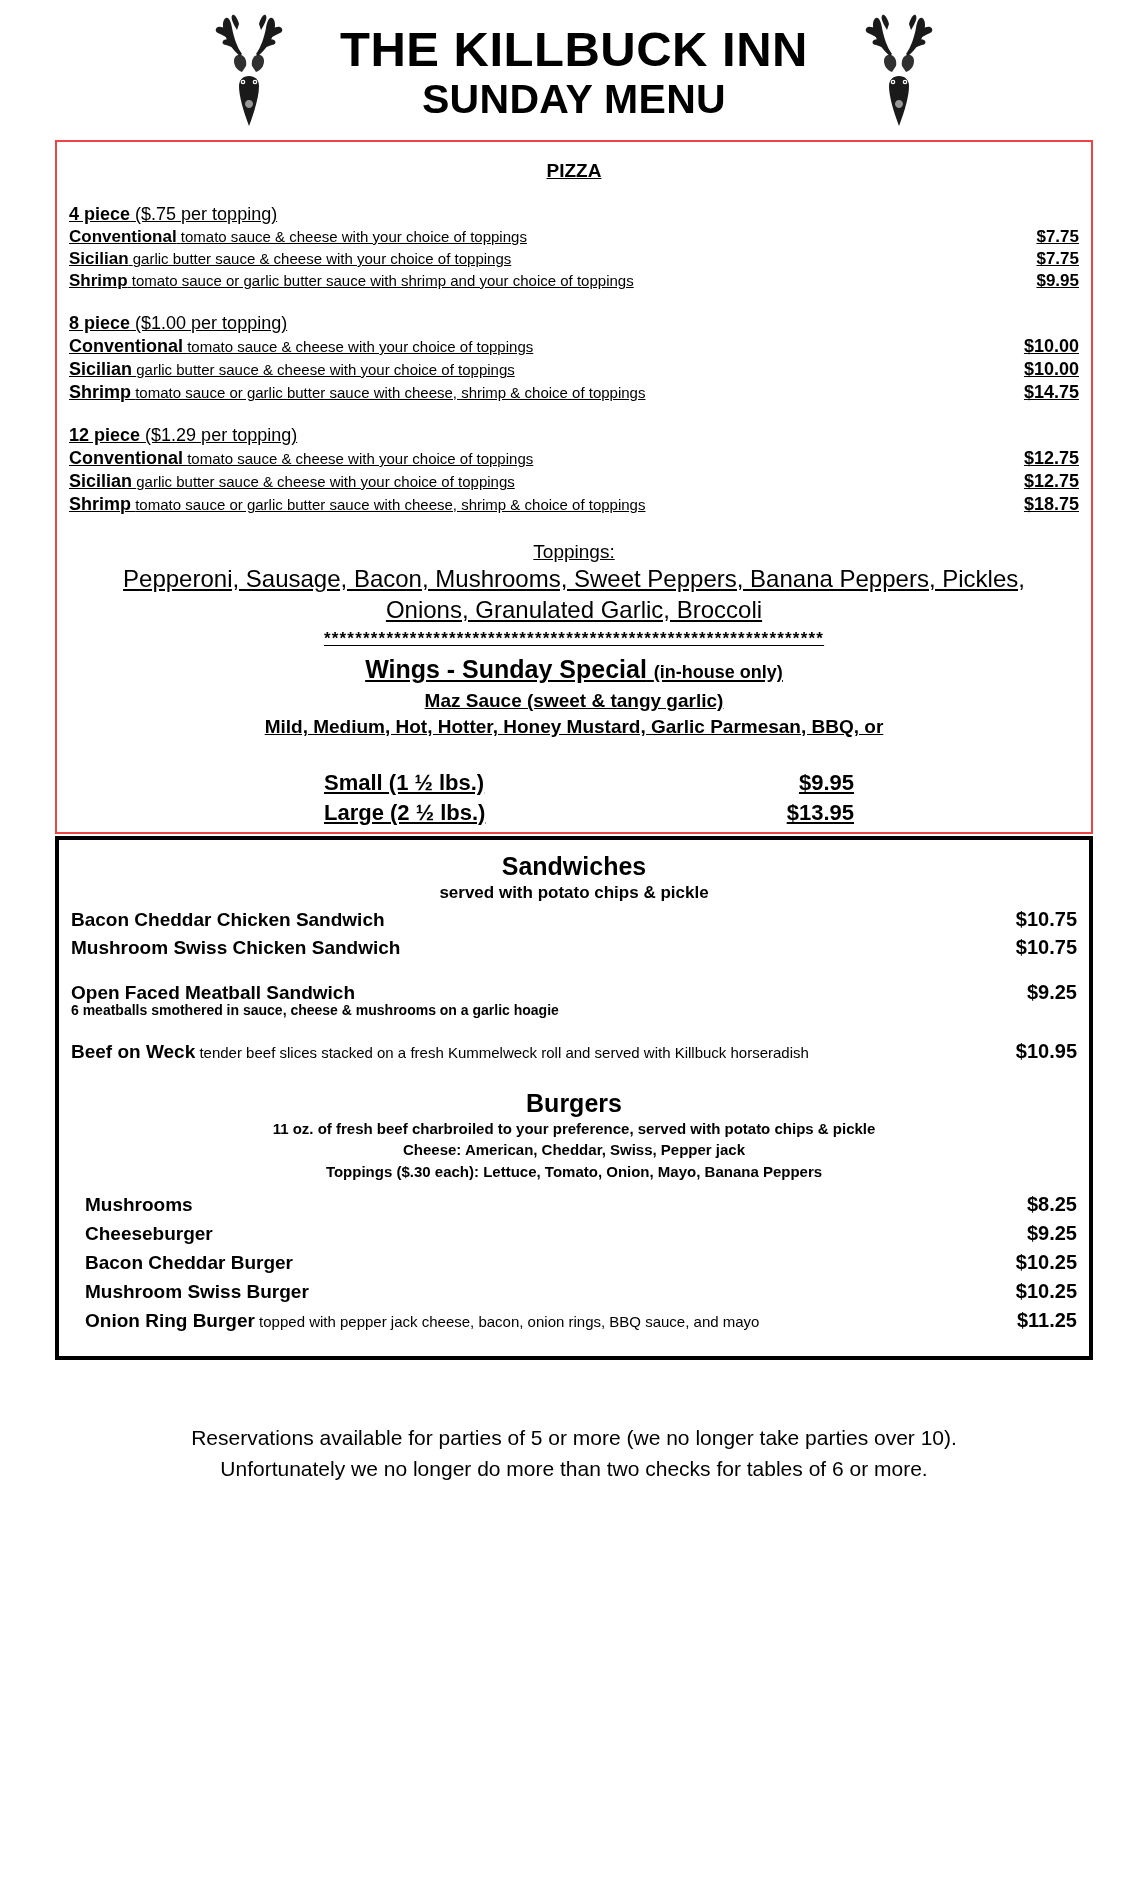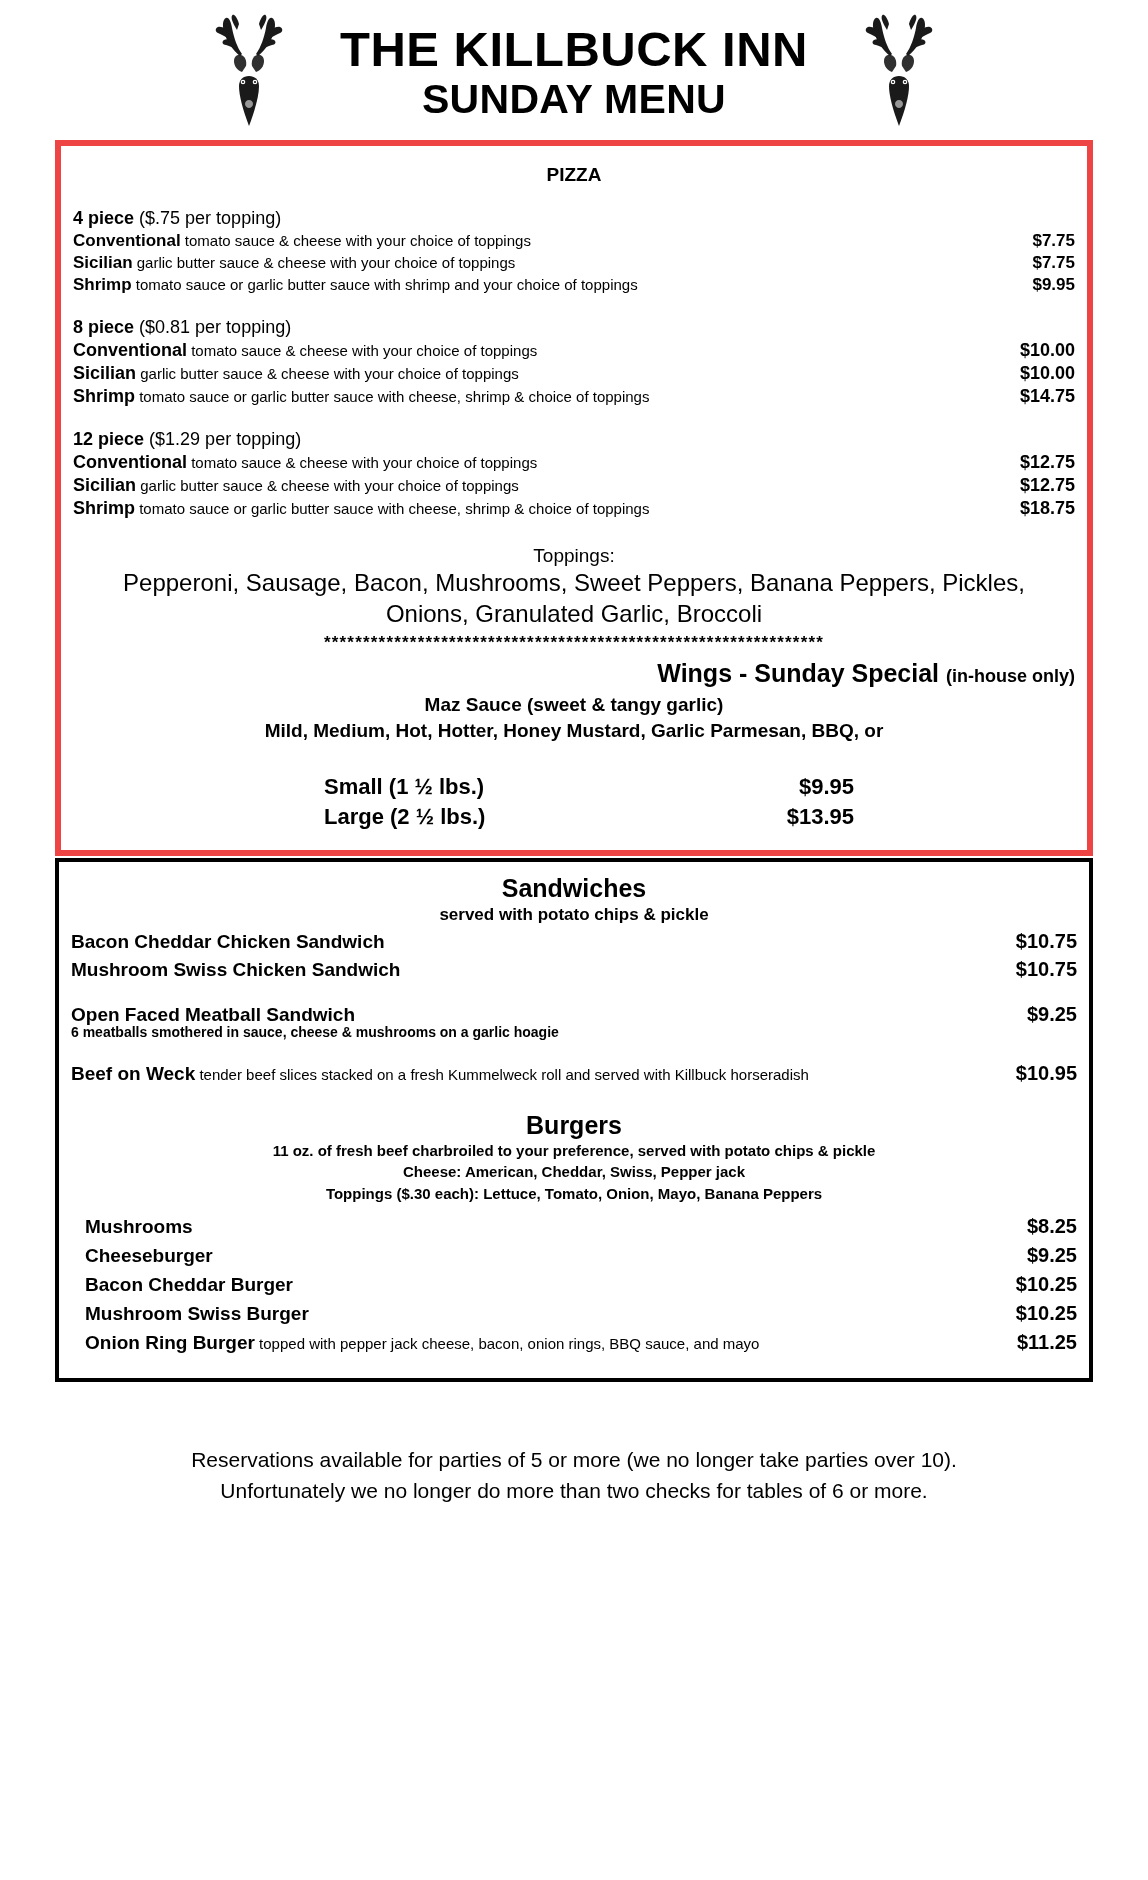--- a/index.html
+++ b/index.html
@@ -48,22 +48,23 @@
     white-space: nowrap;
   }
 
   
   .panel {
     margin: 0 55px;
     background: #fff;
     box-sizing: border-box;
   }
   .panel-pizza {
-    border: 6px solid #ef4444;
-    padding: 10px 12px 14px 12px;
+    border: 2px solid #ef4444;
+    padding: 10px 12px 0 12px;
+    text-decoration: underline;
   }
   .panel-sand {
     border: 4px solid #000000;
     padding: 8px 12px 18px 12px;
     margin-top: 2px;
   }
 
   .section-title {
     text-align: center;
     font-weight: bold;
@@ -138,21 +139,21 @@
     font-size: 17px;
     letter-spacing: 1.2px;
     margin: 4px 0 6px 0;
     overflow: hidden;
     white-space: nowrap;
     font-weight: bold;
   }
 
   
   .wings-title {
-    text-align: right;
+    text-align: center;
     font-size: 25px;
     font-weight: bold;
     margin-top: 4px;
   }
   .wings-title .small {
     font-size: 18px;
     font-weight: bold;
   }
   .wings-flavors {
     text-align: center;
@@ -312,21 +313,21 @@
     </div>
     <div class="row">
       <span class="desc"><span class="lead">Shrimp</span> <span>tomato sauce or garlic butter sauce with shrimp and your choice of toppings</span></span>
       <span class="price">$9.95</span>
     </div>
   </div>
 
   <div class="size-group grp-8">
     <div class="size-head">
       <span class="name">8 piece</span>
-      <span class="per">($0.81 per topping)</span>
+      <span class="per">($1.00 per topping)</span>
     </div>
     <div class="row">
       <span class="desc"><span class="lead">Conventional</span> <span>tomato sauce &amp; cheese with your choice of toppings</span></span>
       <span class="price">$10.00</span>
     </div>
     <div class="row">
       <span class="desc"><span class="lead">Sicilian</span> <span>garlic butter sauce &amp; cheese with your choice of toppings</span></span>
       <span class="price">$10.00</span>
     </div>
     <div class="row">

